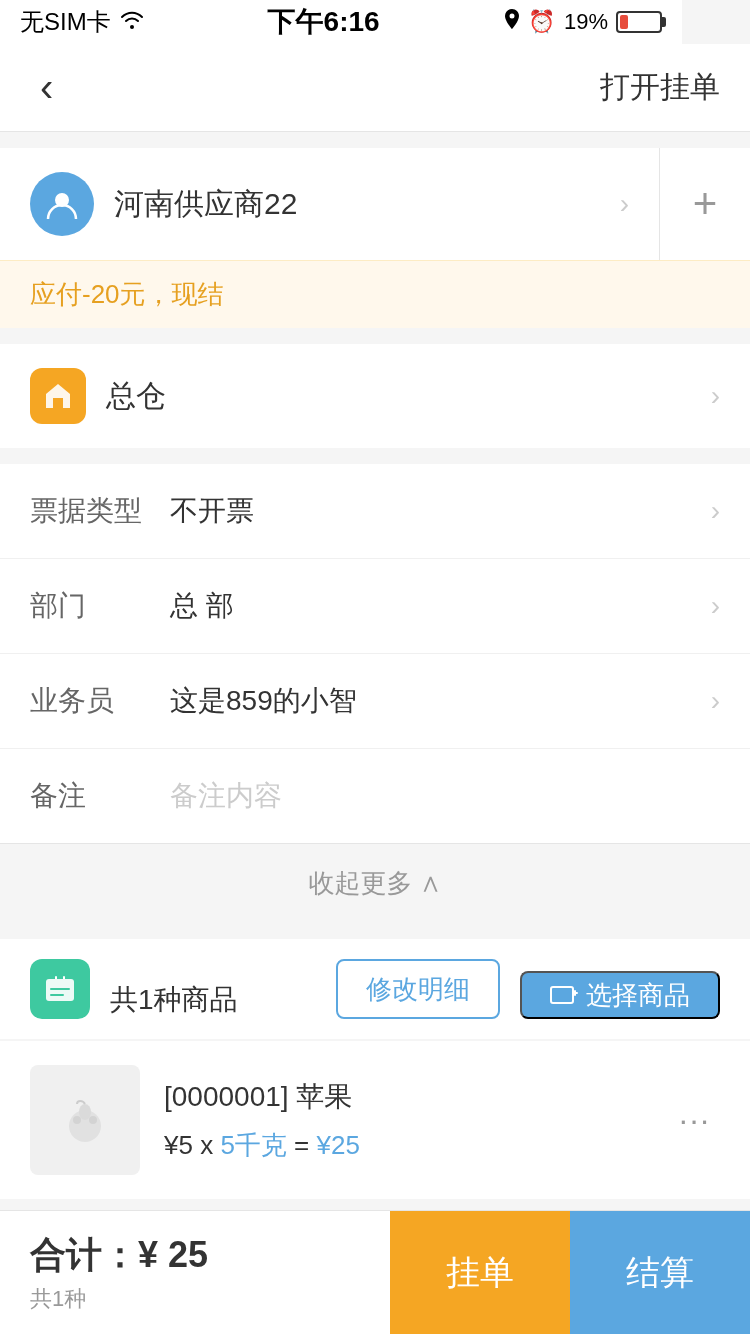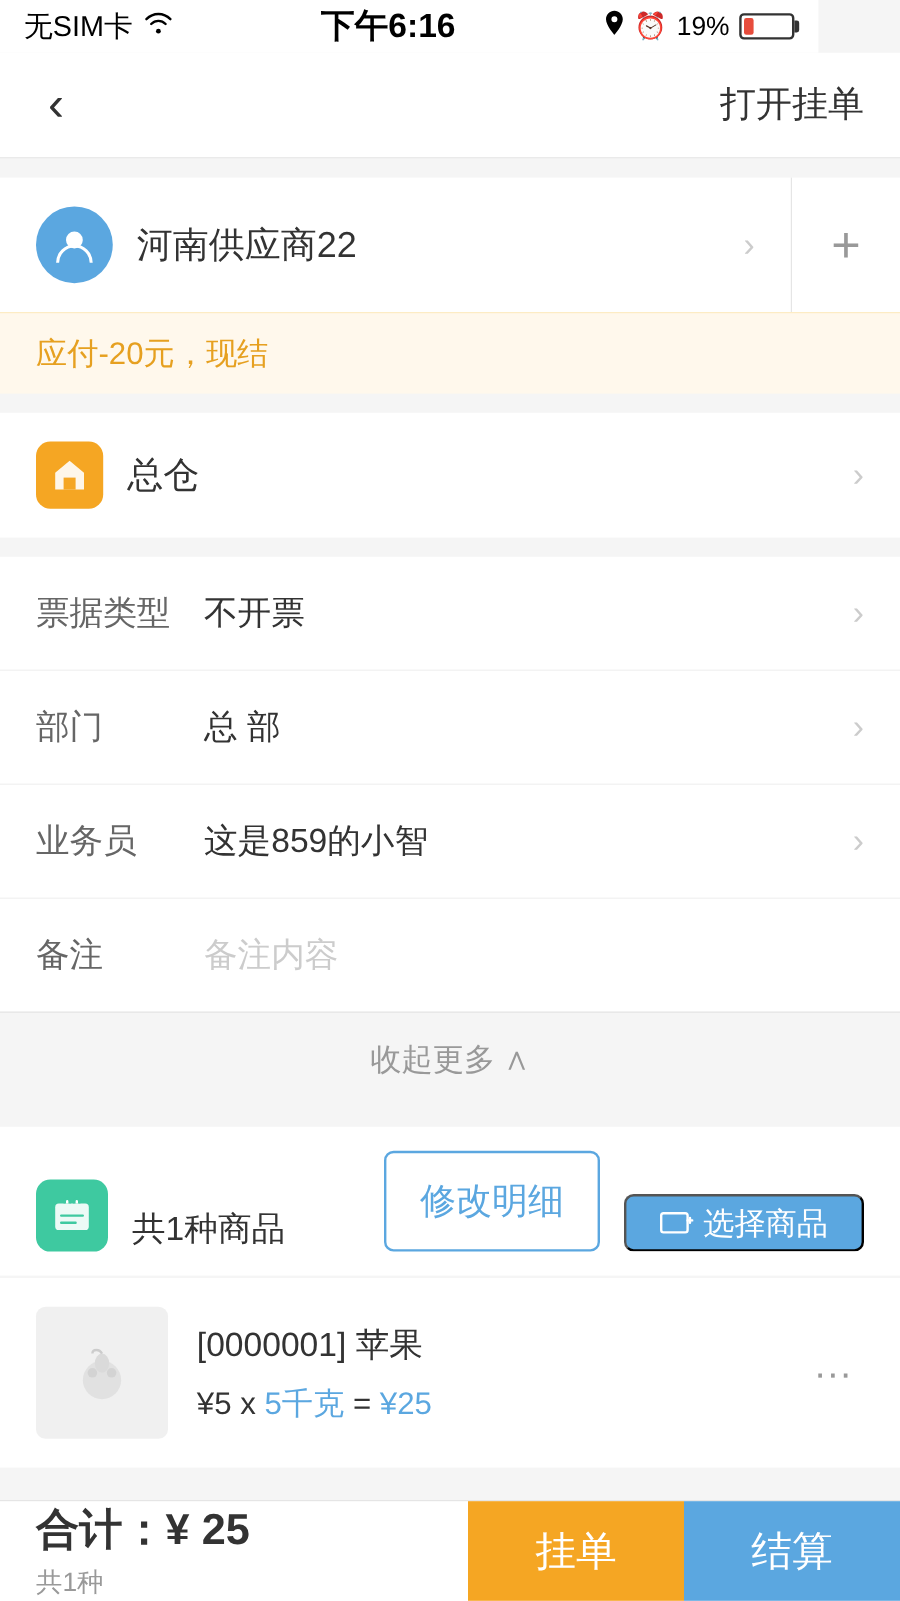--- a/index.html
+++ b/index.html
@@ -211,27 +211,27 @@
       display: flex; align-items: center; justify-content: center;
       flex-shrink: 0;
     }
     .products-icon svg { width: 36px; height: 36px; fill: #fff; }
     .products-count {
       flex: 1;
       font-size: 28px;
       color: #333;
     }
     .btn-edit {
-      height: 84px;
+      height: 60px;
       padding: 0 28px;
       border: 2px solid #5ba7e0;
       border-radius: 8px;
       background: #fff;
       color: #5ba7e0;
-      font-size: 30px;
+      font-size: 26px;
       cursor: pointer;
       display: flex; align-items: center; justify-content: center;
     }
     .btn-select {
       height: 48px;
       padding: 0 28px;
       border-radius: 8px;
       background: #5ba7e0;
       color: #fff;
       font-size: 26px;
@@ -273,21 +273,21 @@
       color: #999;
       padding: 10px;
       cursor: pointer;
     }
 
     
     .bottom-bar {
       position: fixed;
       bottom: 0;
       width: 750px;
-      height: 84px;
+      height: 124px;
       display: flex;
       background: #fff;
       border-top: 1px solid #e5e5e5;
     }
     .bottom-total {
       flex: 1;
       display: flex;
       flex-direction: column;
       justify-content: center;
       padding: 0 30px;

